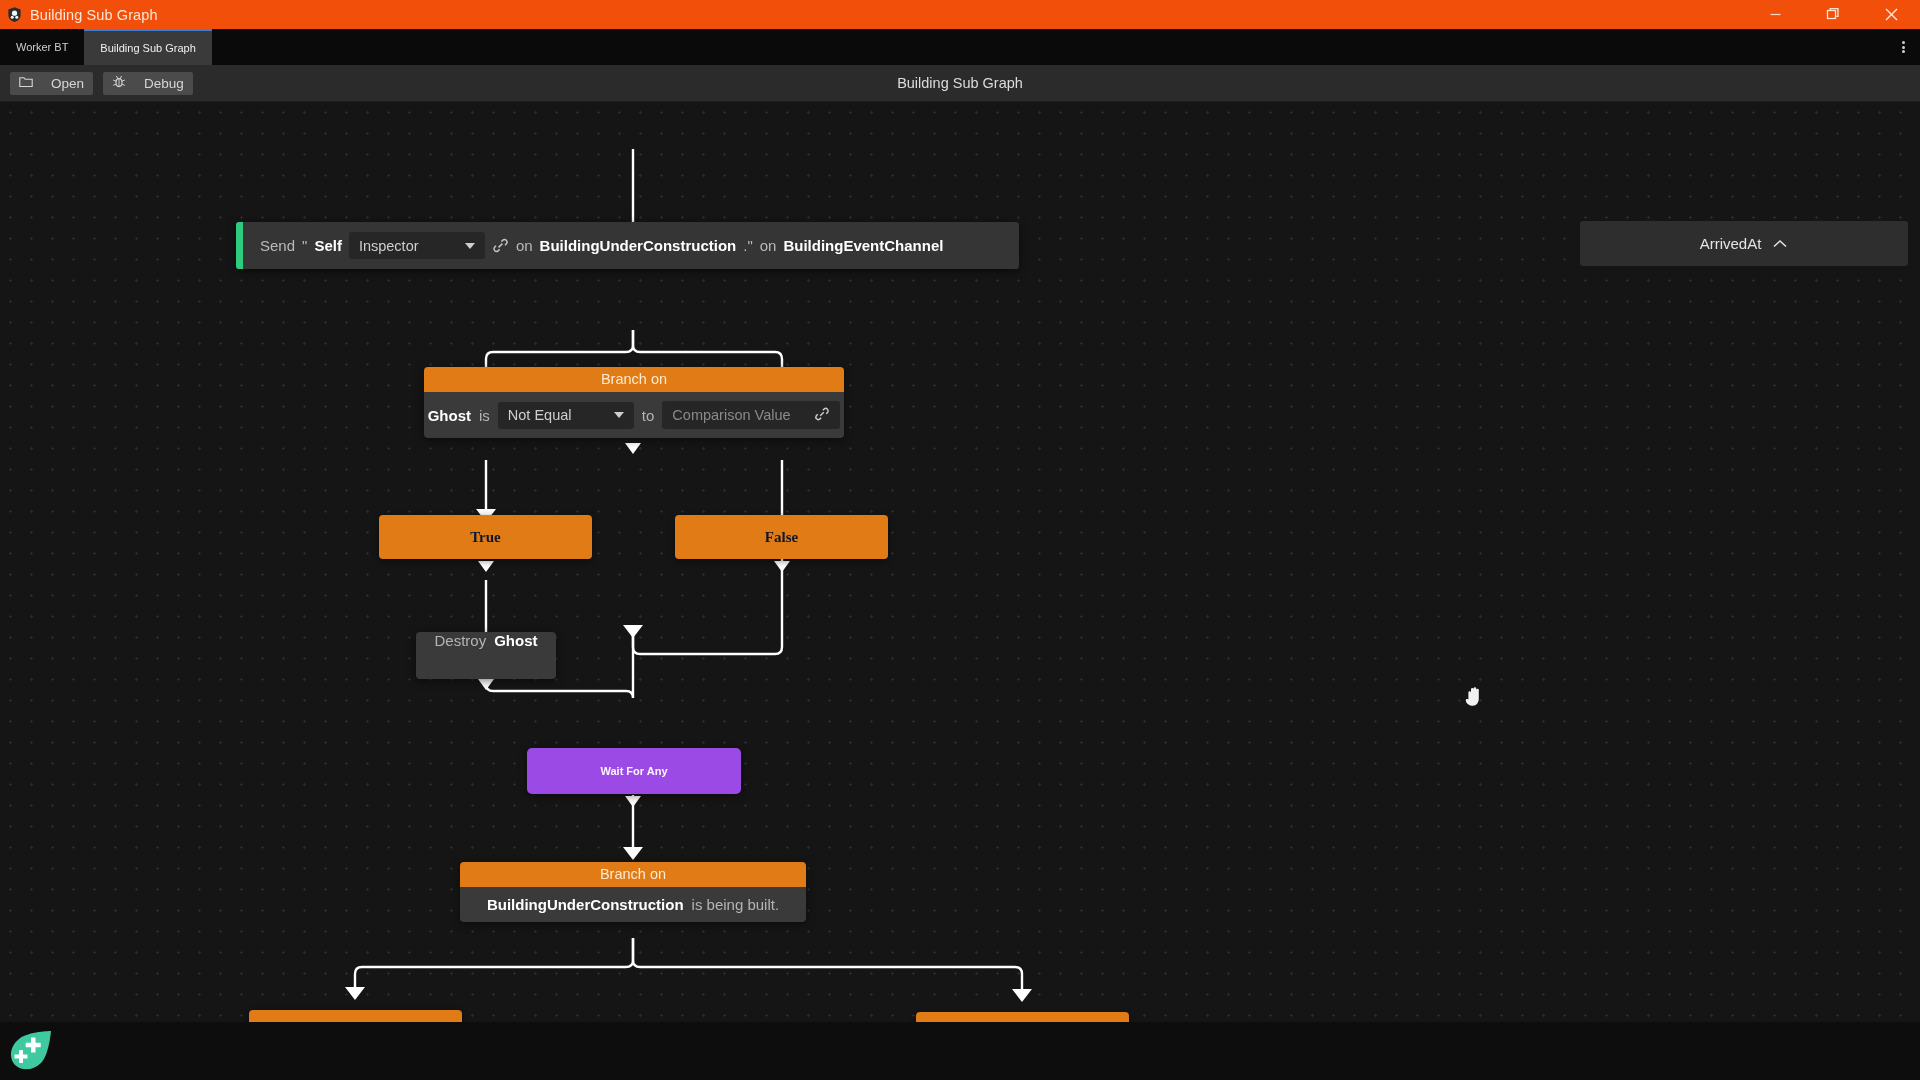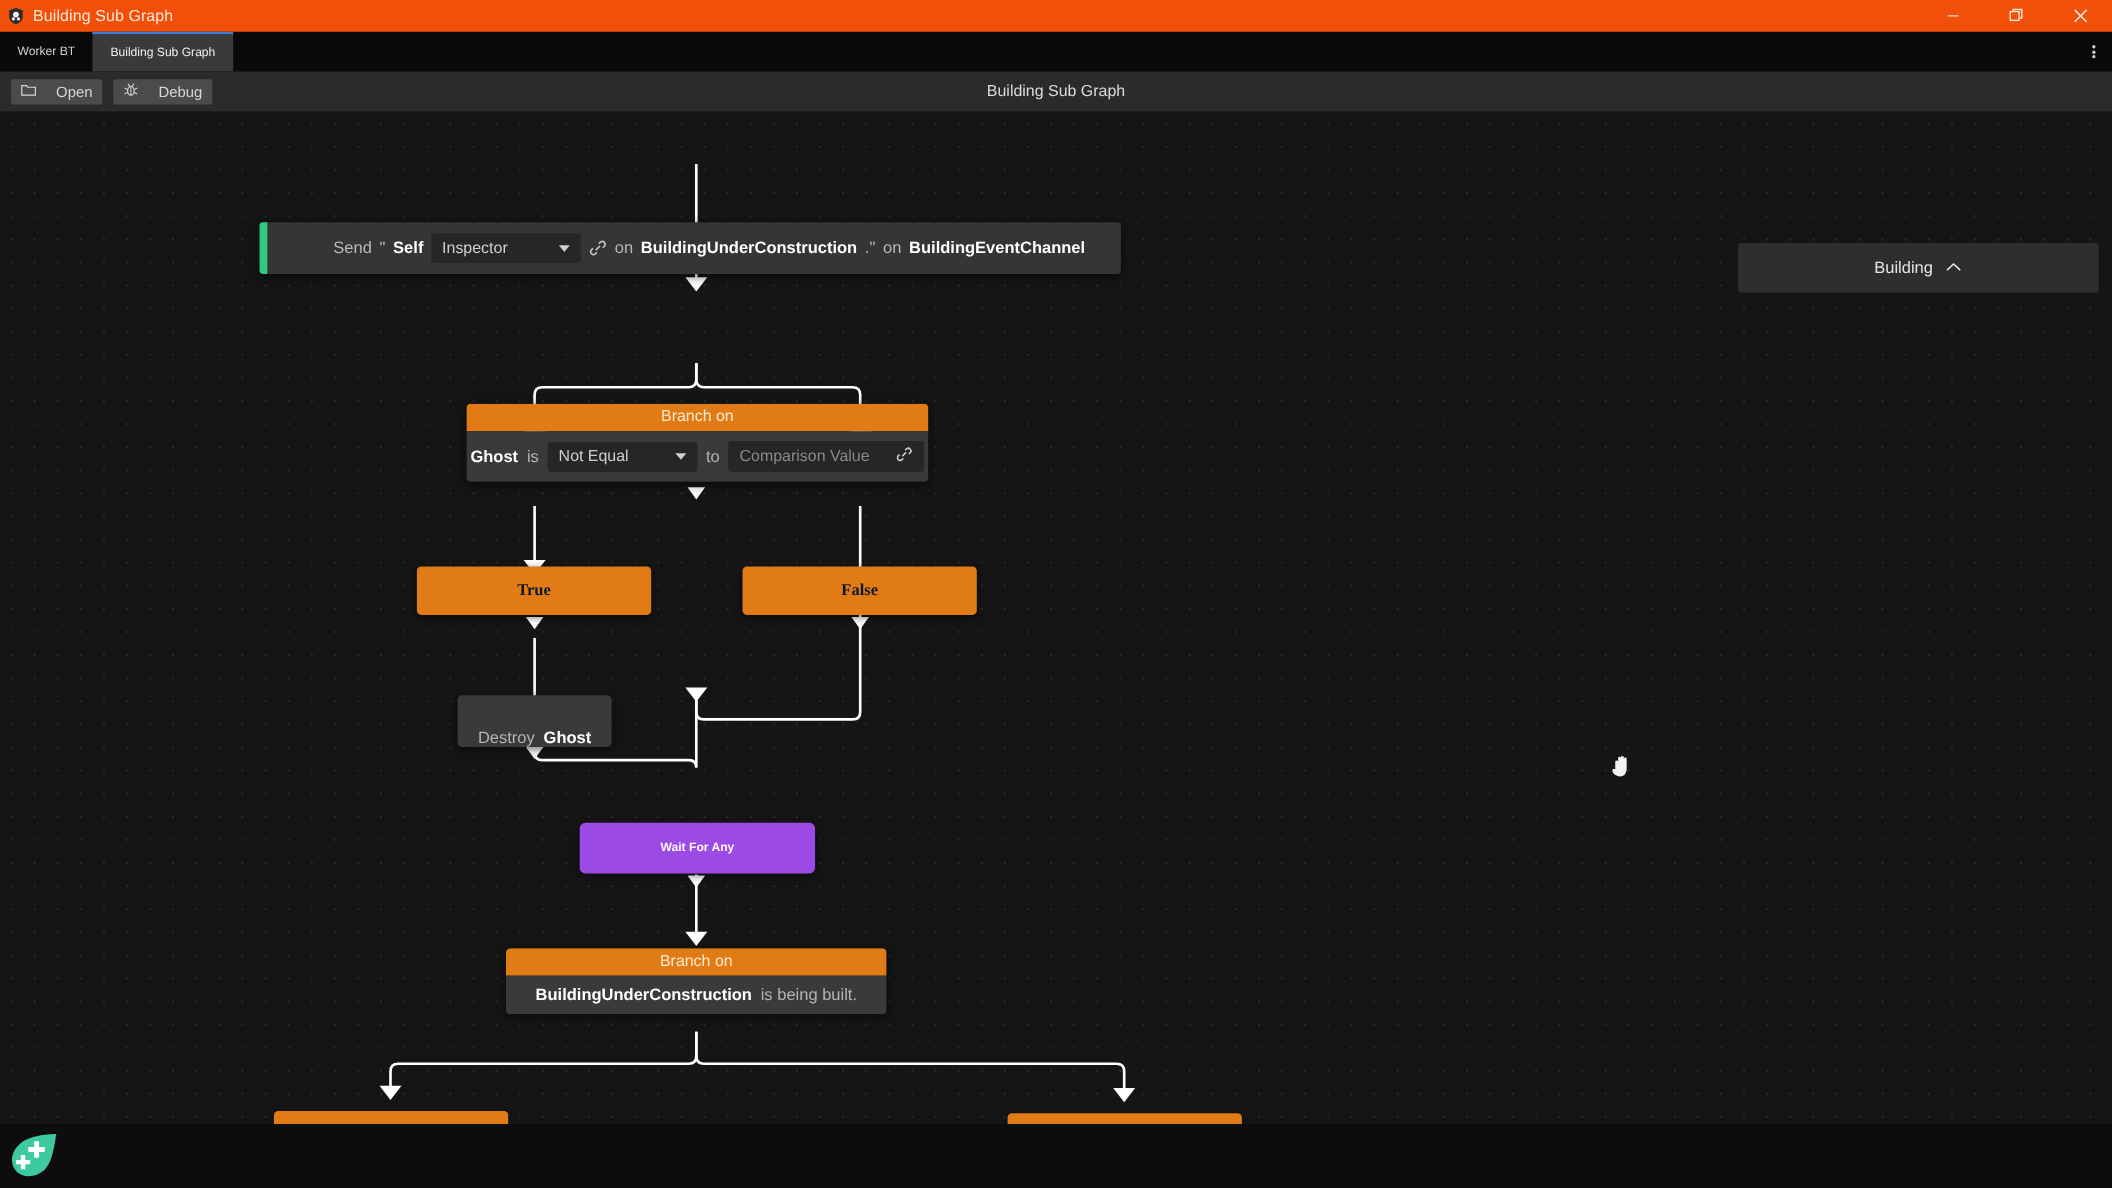--- a/index.html
+++ b/index.html
@@ -81,26 +81,25 @@
   #footer {
     position: absolute; left: 0; top: 1022px; width: 1920px; height: 58px;
     background: #0d0d0d;
   }
   #leaf-badge { position: absolute; left: 10px; top: 1030px; width: 42px; height: 42px; }
 
   
   .node { position: absolute; }
 
   .send-node {
-    left: 236px; top: 100px; width: 783px; height: 47px;
+    left: 236px; top: 120px; width: 783px; height: 47px;
     background: #353535;
     border-radius: 3px;
     display: flex; align-items: center;
     box-shadow: 0 2px 9px rgba(0,0,0,.55);
-    padding-left: 43px;
   }
   .send-node .accent {
     position: absolute; left: 0; top: 0; bottom: 0; width: 7px;
     background: #2ecb7f; border-radius: 3px 0 0 3px;
   }
   .send-row {
     display: flex; align-items: center; gap: 7px;
     margin-left: 24px; font-size: 15px; color: #b9b9b9;
   }
   .send-row .b { color: #fff; font-weight: bold; }
@@ -145,21 +144,21 @@
   }
   #true1  { left: 379px; top: 413px; width: 213px; height: 44px; }
   #false1 { left: 675px; top: 413px; width: 213px; height: 44px; }
   #true2  { left: 249px; top: 908px; width: 213px; height: 44px; }
   #false2 { left: 916px; top: 910px; width: 213px; height: 44px; }
 
   
   #destroy {
     left: 416px; top: 530px; width: 140px; height: 47px;
     background: #3a3a3a; border-radius: 4px;
-    display: flex; align-items: flex-end; justify-content: center; gap: 8px;
+    display: flex; align-items: flex-start; justify-content: center; gap: 8px;
     font-size: 15px; color: #b4b4b4;
     box-shadow: 0 2px 8px rgba(0,0,0,.5);
   }
   #destroy .b { color: #fff; font-weight: bold; }
 
   
   #wait {
     left: 527px; top: 646px; width: 214px; height: 46px;
     background: #9b4ae6; border-radius: 5px;
     display: flex; align-items: center; justify-content: center;
@@ -368,21 +367,21 @@
     <div class="bbody">
       <span class="b">BuildingUnderConstruction</span>
       <span>is being built.</span>
     </div>
   </div>
 
   <div id="true2" class="node tf">True</div>
   <div id="false2" class="node tf">False</div>
 
   <div id="inspector">
-    <span>Building</span>
+    <span>ArrivedAt</span>
     <span>
       <svg width="16" height="10" viewBox="0 0 16 10" fill="none" stroke="#e4e4e4" stroke-width="1.5">
         <path d="M2 7.5 L8 2 L14 7.5"></path>
       </svg>
     </span>
   </div>
 
   <div id="cursor">
     <svg width="20" height="24" viewBox="0 0 20 24">
       <path d="M4.4 14.4 V7.6 a1.3 1.3 0 0 1 2.6 0 V4.2 a1.3 1.3 0 0 1 2.6 0 V3.6 a1.3 1.3 0 0 1 2.6 0 V5 a1.3 1.3 0 0 1 2.6 0 v8.6 c0 4.2-2.4 7.2-5.8 7.2 -3.4 0-7.2-2.6-7.2-5.4 0-1.2 1-1.8 2.6-1z" fill="#f2f2f2"></path>

